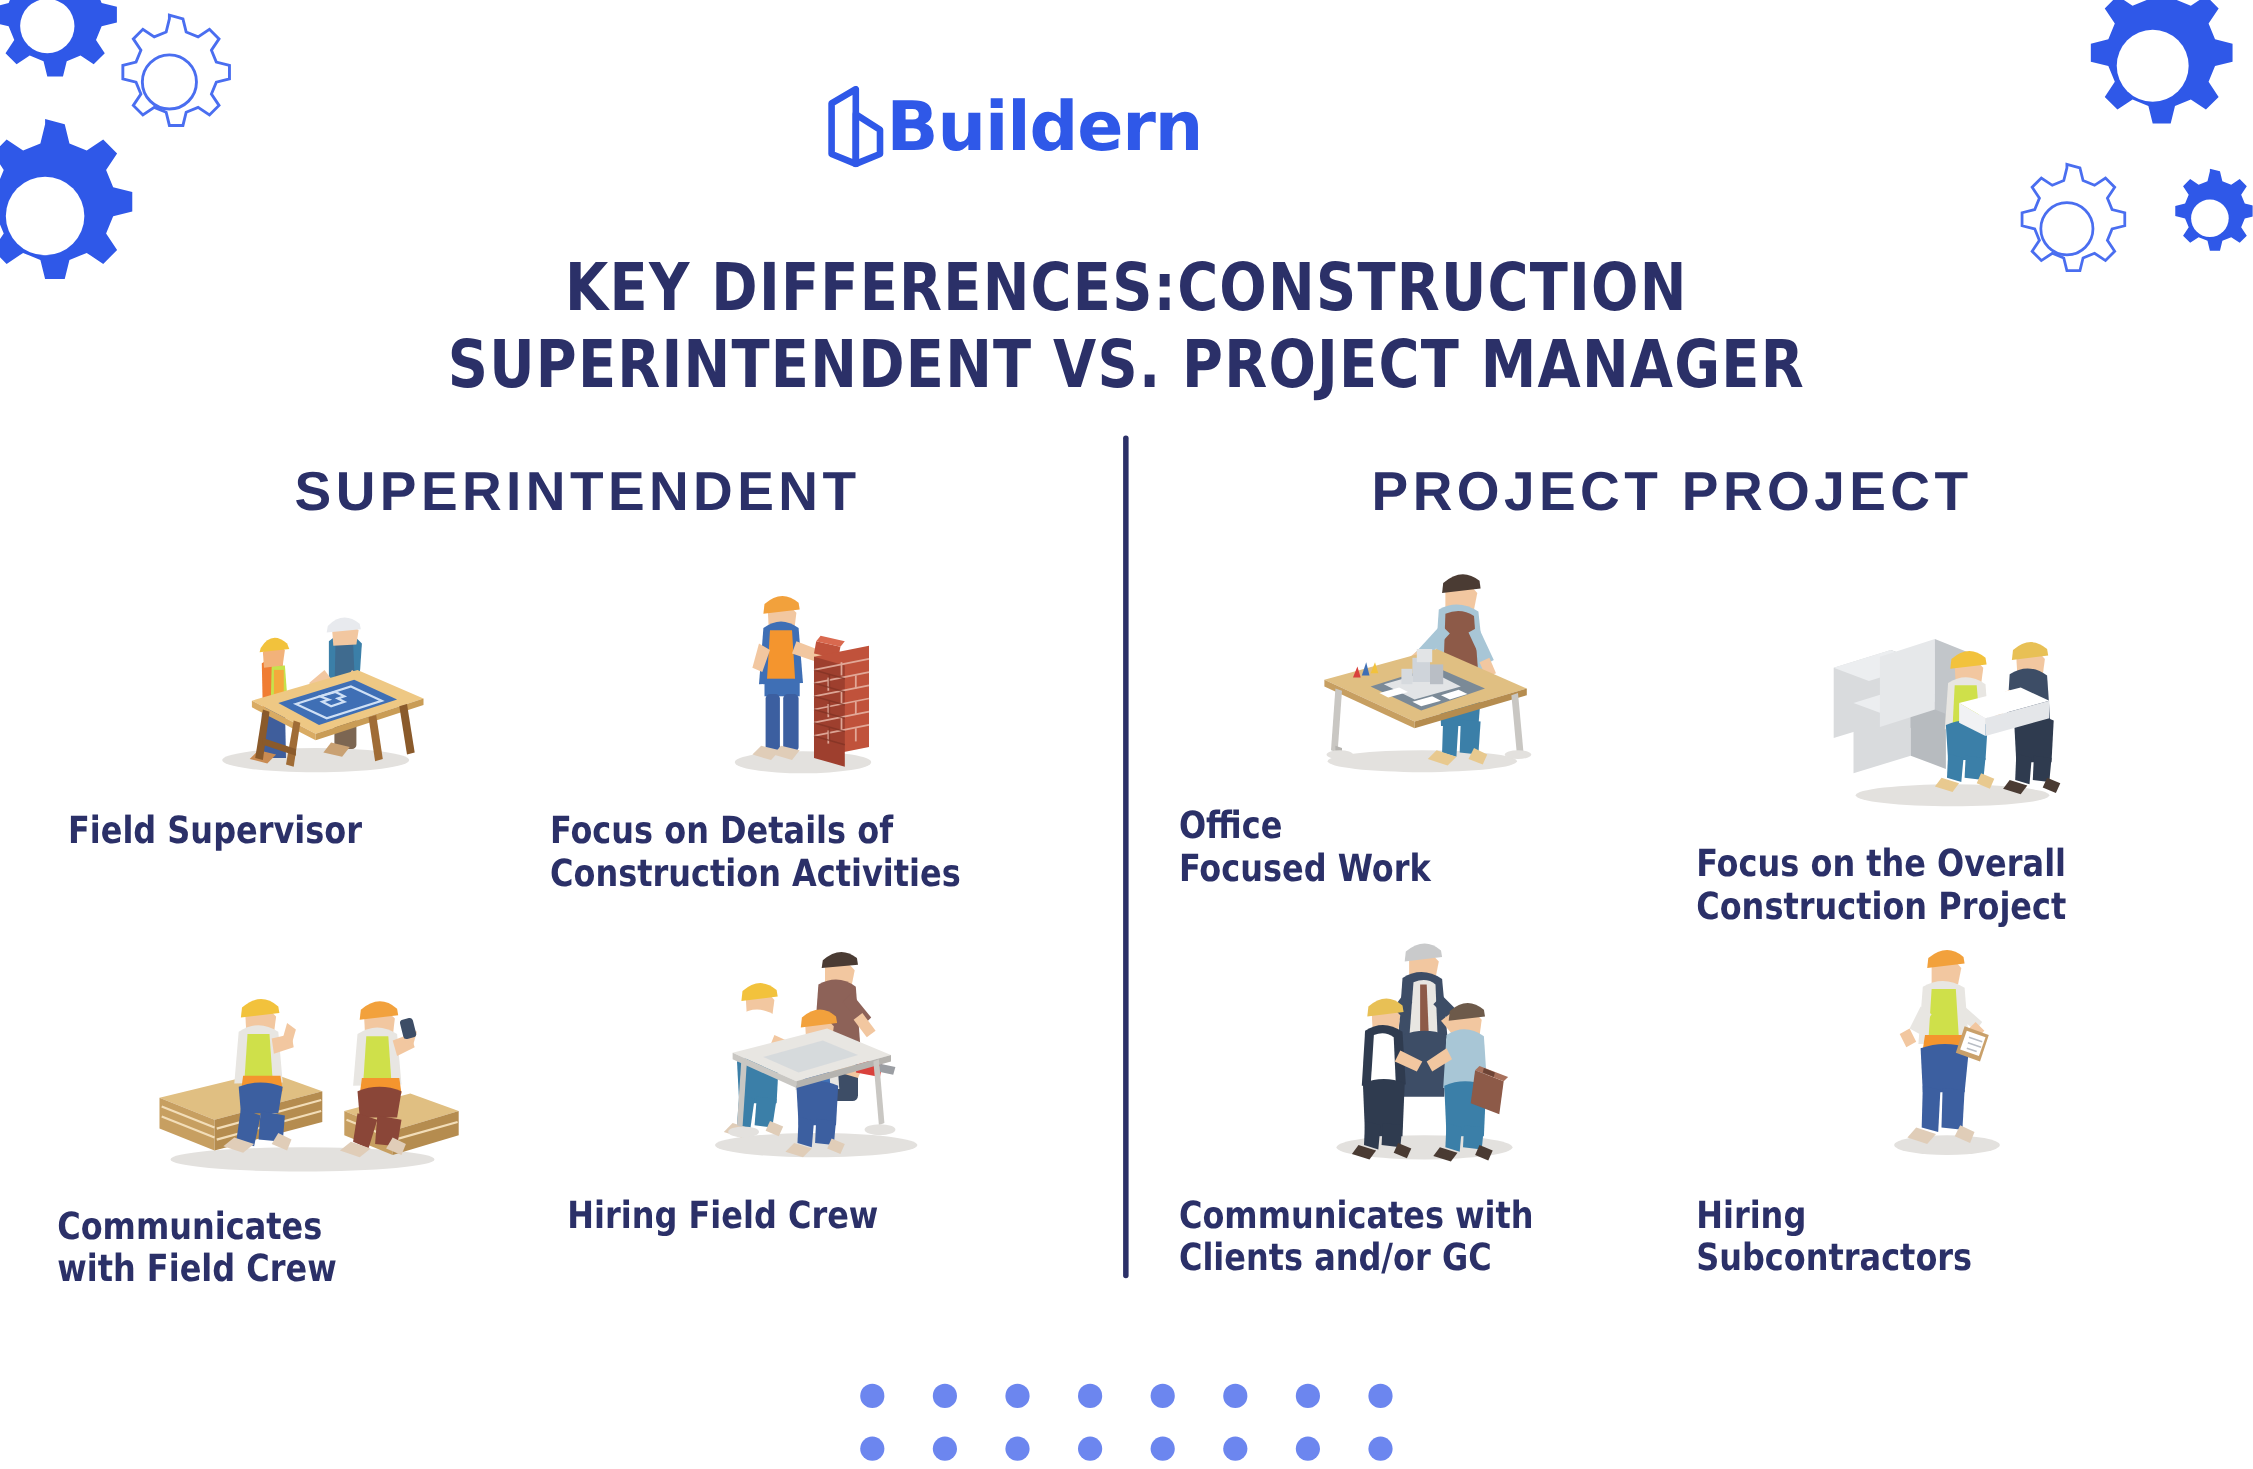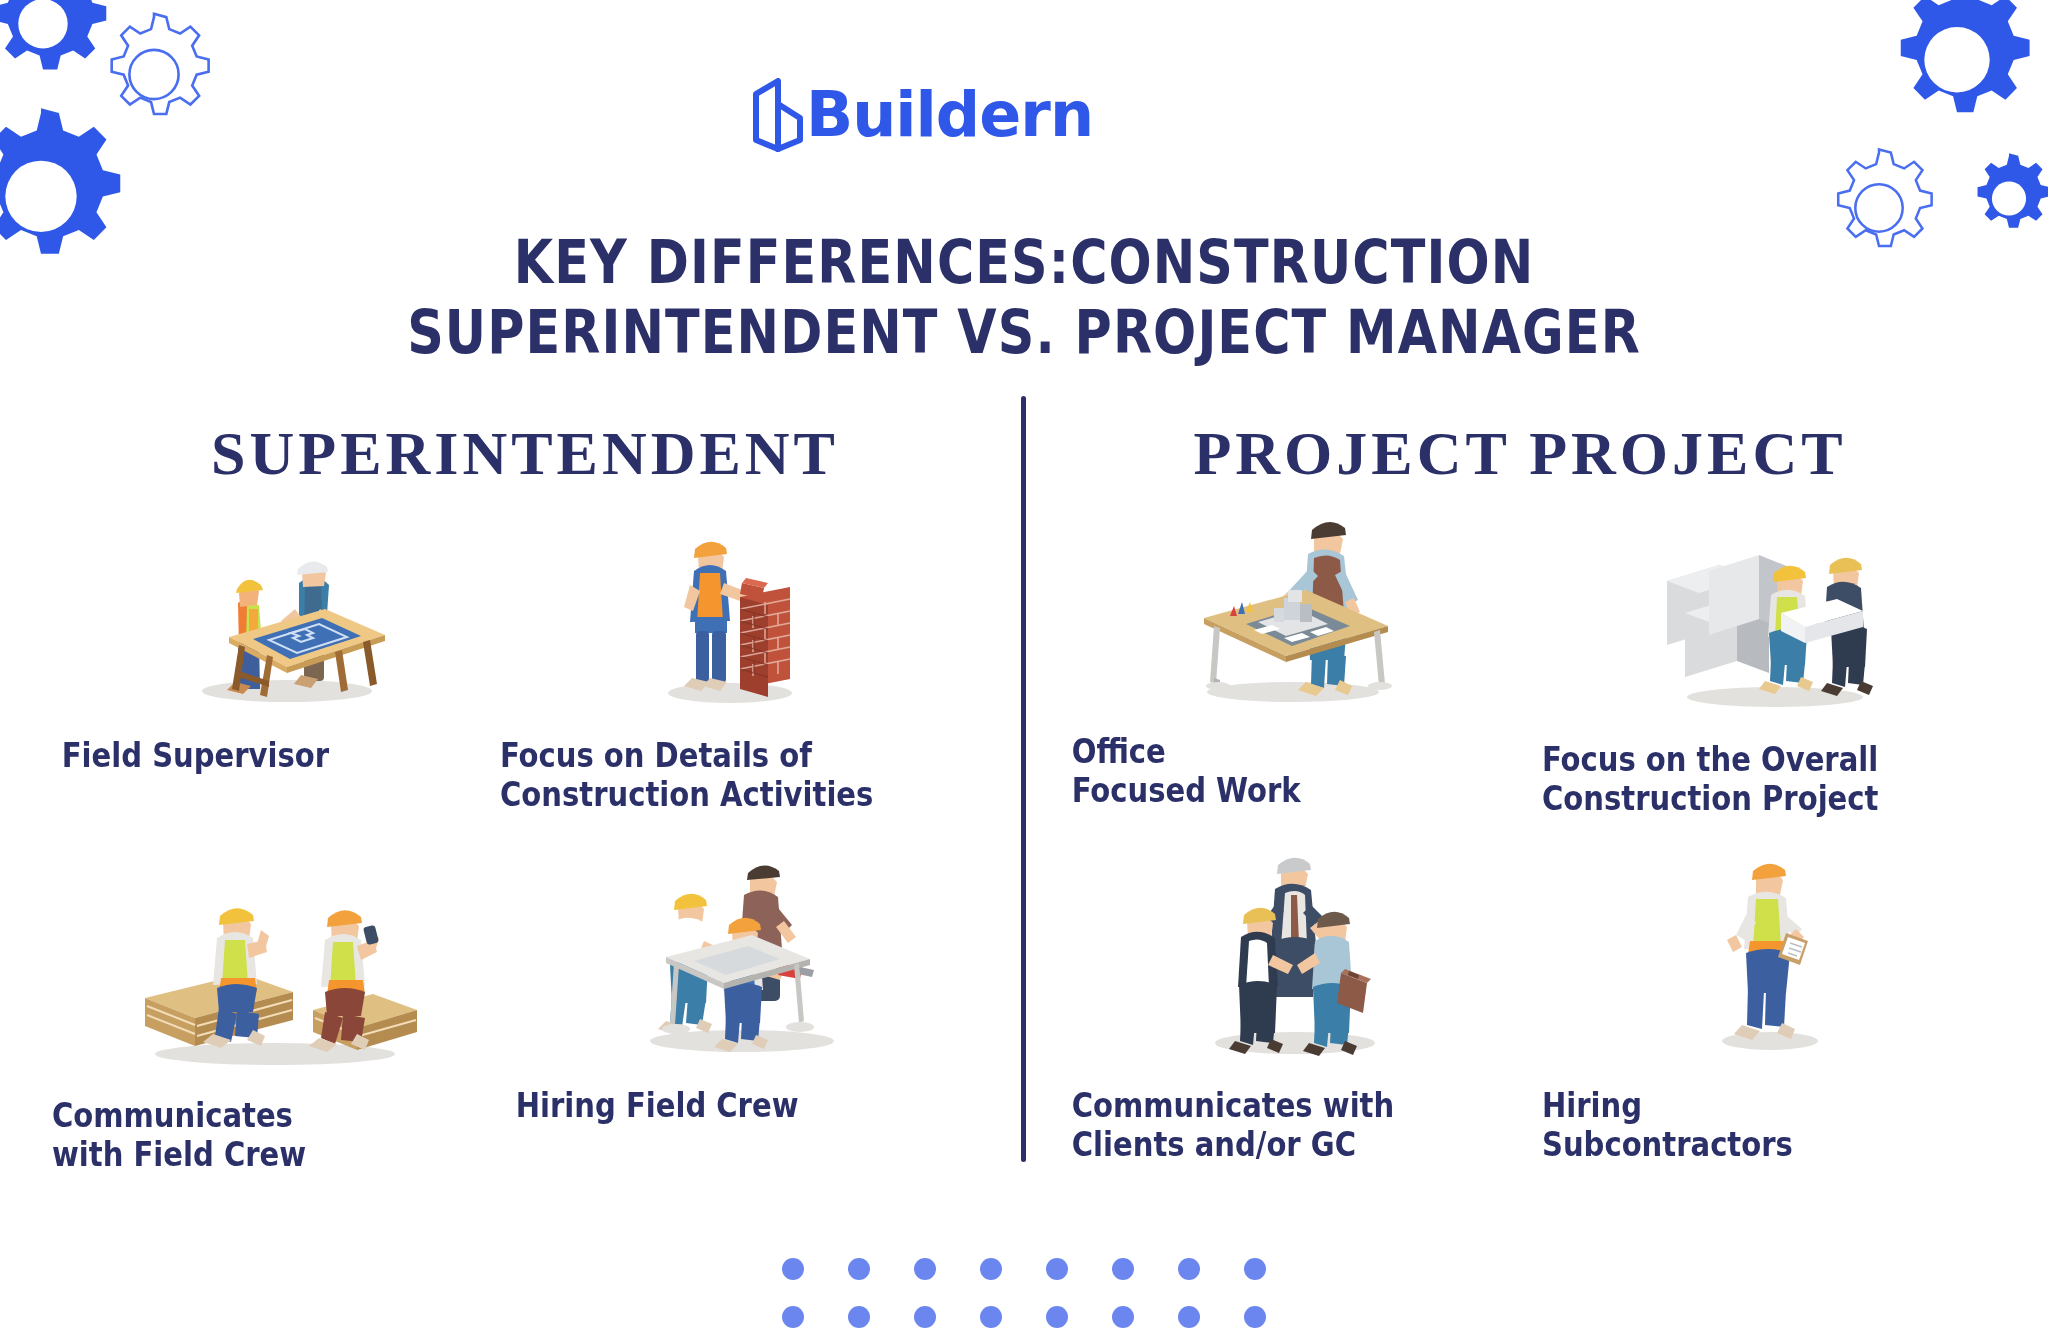--- a/index.html
+++ b/index.html
@@ -34,22 +34,22 @@
     color:#2b3068;font-weight:bold;font-size:60px;line-height:1.16;
     letter-spacing:1.2px;
     font-family:"DejaVu Sans Condensed","Liberation Sans Narrow","Liberation Sans", sans-serif;
     transform:scaleX(0.94);transform-origin:center top;
   }
   .title .ln{display:block;white-space:nowrap;}
 
   
   .col-head{
     position:absolute;top:418px;text-align:center;
-    color:#2b3068;font-weight:bold;font-size:62px;letter-spacing:4px;
-    font-family:Liberation Serif, serif;
+    color:#2b3068;font-weight:bold;font-size:50px;letter-spacing:4px;
+    font-family:Liberation Sans, sans-serif;
   }
   #head-left{left:60px;width:930px;}
   #head-right{left:1055px;width:930px;}
 
   .divider{
     position:absolute;left:1021px;top:396px;width:5px;height:766px;
     background:#2b3068;border-radius:3px;
   }
 
   
@@ -391,21 +391,21 @@
         <ellipse cx="30" cy="180" rx="12" ry="4" fill="#e3e1de"></ellipse>
         <ellipse cx="192" cy="180" rx="12" ry="4" fill="#e3e1de"></ellipse>
       </svg>
     </div>
     <div class="cap">
       <span>Office</span>
       <span>Focused Work</span>
     </div>
   </div>
 
-  <div class="cell" style="left:1530px;top:504px;width:480px;">
+  <div class="cell" style="left:1530px;top:530px;width:480px;">
     <div class="art">
       <svg width="230" height="205" viewBox="0 0 230 205">
         <ellipse cx="120" cy="188" rx="88" ry="10" fill="#e3e1de"></ellipse>
 
         <path d="M12 72 L64 56 L64 120 L12 136 Z" fill="#d9dbdd"></path>
         <path d="M64 56 L96 68 L96 132 L64 120 Z" fill="#b7bbbf"></path>
         <path d="M12 72 L64 56 L96 68 L44 84 Z" fill="#eceef0"></path>
         <path d="M30 104 L82 88 L82 152 L30 168 Z" fill="#d9dbdd"></path>
         <path d="M82 88 L114 100 L114 164 L82 152 Z" fill="#b7bbbf"></path>
         <path d="M30 104 L82 88 L114 100 L62 116 Z" fill="#eceef0"></path>

